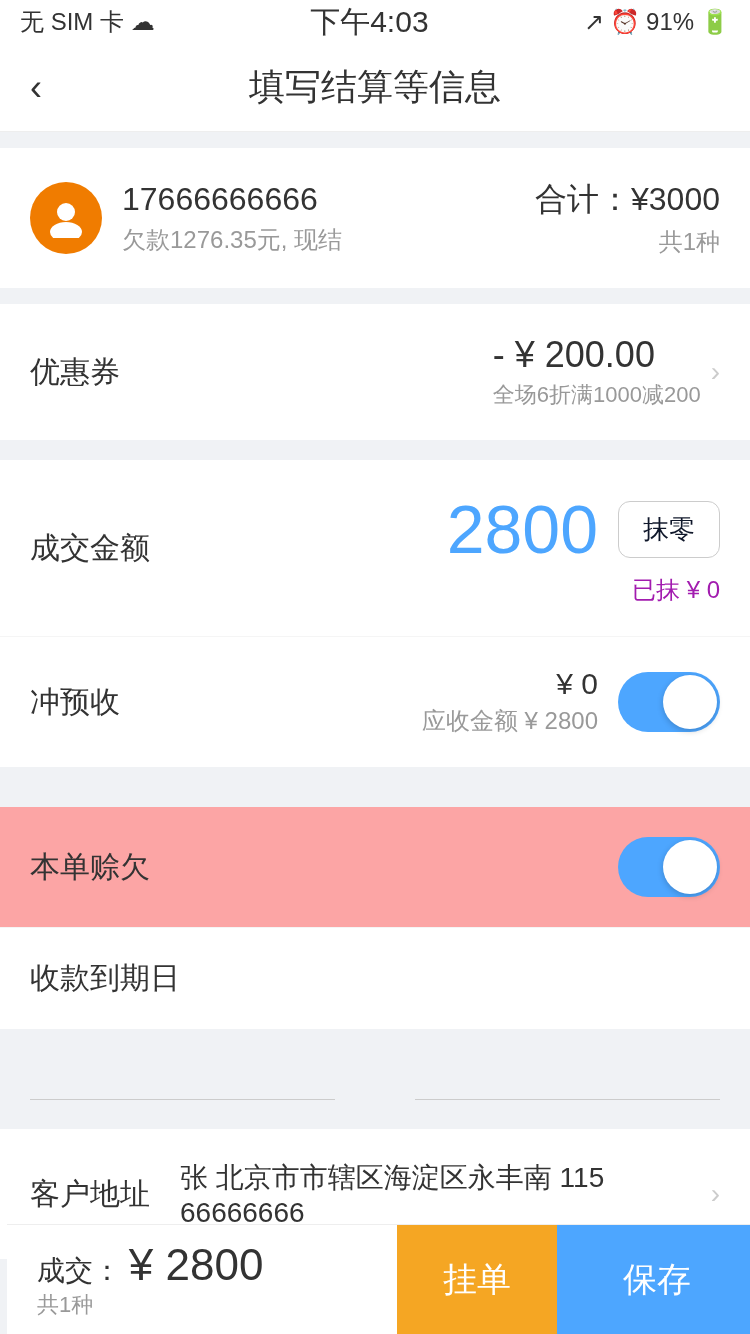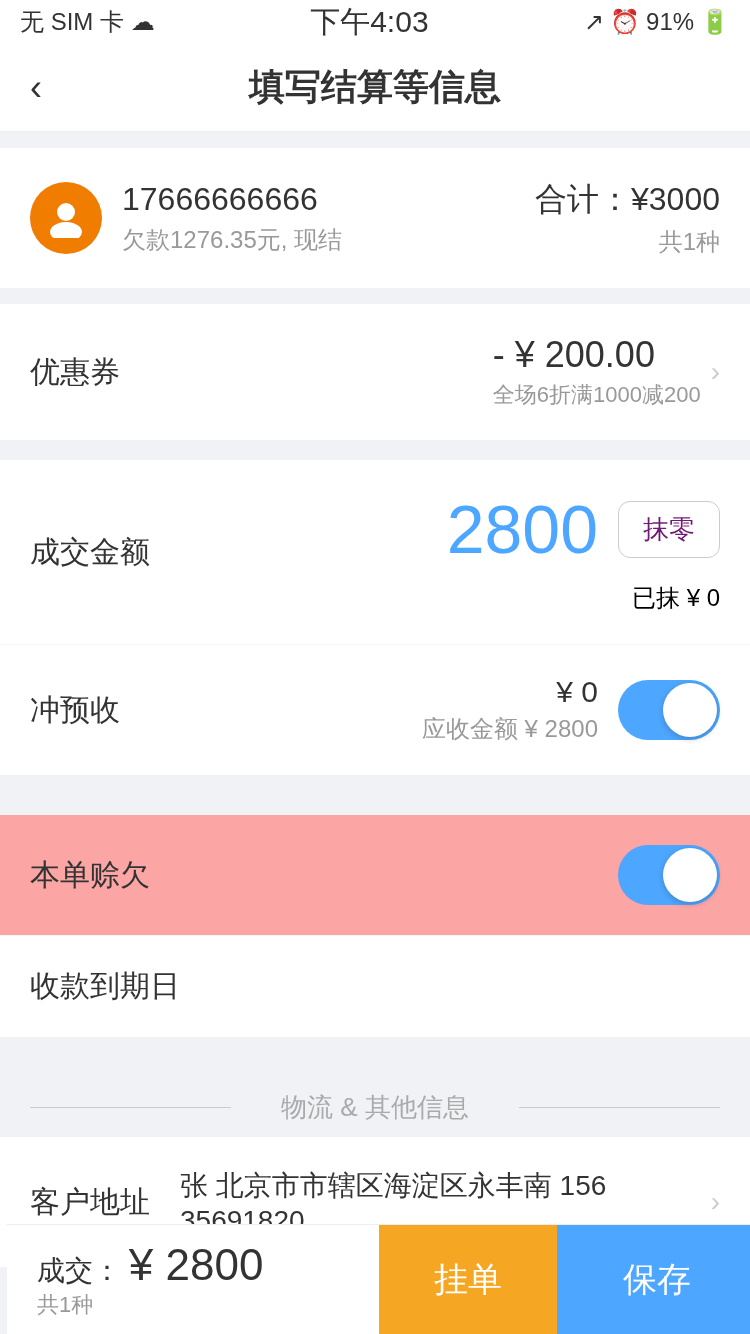--- a/index.html
+++ b/index.html
@@ -40,21 +40,21 @@
     .nav-back {
       font-size: 36px;
       color: #333;
       width: 60px;
       cursor: pointer;
     }
     .nav-title {
       flex: 1;
       text-align: center;
       font-size: 36px;
-      font-weight: 700;
+      font-weight: 400;
       color: #333;
       margin-right: 60px;
     }
 
     
     .customer-card {
       background: #fff;
       margin-top: 16px;
       padding: 30px;
       display: flex;
@@ -108,25 +108,25 @@
       align-items: center;
       justify-content: space-between;
     }
     .row-label { font-size: 30px; color: #333; }
     .amount-value { font-size: 68px; font-weight: 500; color: #4da6ff; }
     .round-btn {
       border: 1px solid #ccc;
       border-radius: 12px;
       padding: 10px 24px;
       font-size: 26px;
-      color: #701a75;
-      background: #fff;
-      cursor: pointer;
-    }
-    .amount-sub { font-size: 24px; color: #000000; text-align: right; margin-top: 14px; }
+      color: #0f172a;
+      background: #fff;
+      cursor: pointer;
+    }
+    .amount-sub { font-size: 24px; color: #a21caf; text-align: right; margin-top: 6px; }
 
     
     .prepay-row {
       background: #fff;
       padding: 30px;
       display: flex;
       align-items: center;
       justify-content: space-between;
       border-top: 1px solid #f5f5f5;
     }
@@ -221,21 +221,21 @@
       border-top: 1px solid #eee;
     }
     .bottom-summary {
       flex: 1;
       padding: 0 30px;
     }
     .bottom-deal { font-size: 28px; color: #333; }
     .bottom-deal-amount { font-size: 44px; font-weight: 500; color: #333; display: inline; }
     .bottom-count { font-size: 22px; color: #999; }
     .btn-hangsingle {
-      width: 178px;
+      width: 160px;
       height: 100%;
       background: #f5a623;
       display: flex;
       align-items: center;
       justify-content: center;
       font-size: 34px;
       color: #fff;
       font-weight: 500;
       cursor: pointer;
     }
@@ -341,27 +341,26 @@
 </div>
 
 <div class="duedate-row">
   <div class="duedate-label">收款到期日</div>
 </div>
 
 <div class="section-gap"></div>
 
 <div class="divider-section">
   <div class="divider-line"></div>
-  <div class="divider-text">物流 &amp; 其他信息</div>
   <div class="divider-line"></div>
 </div>
 
 <div class="address-row">
   <div class="address-label">客户地址</div>
-  <div class="address-value">张 北京市市辖区海淀区永丰南 156 35691820</div>
+  <div class="address-value">张 北京市市辖区海淀区永丰南 115 66666666</div>
   <div class="chevron">›</div>
 </div>
 
 <div class="content-area" style="height: 220px;"></div>
 
 <div class="bottom-bar">
   <div class="bottom-summary">
     <div>
       <span class="bottom-deal">成交：</span>
       <span class="bottom-deal-amount">¥ 2800</span>

